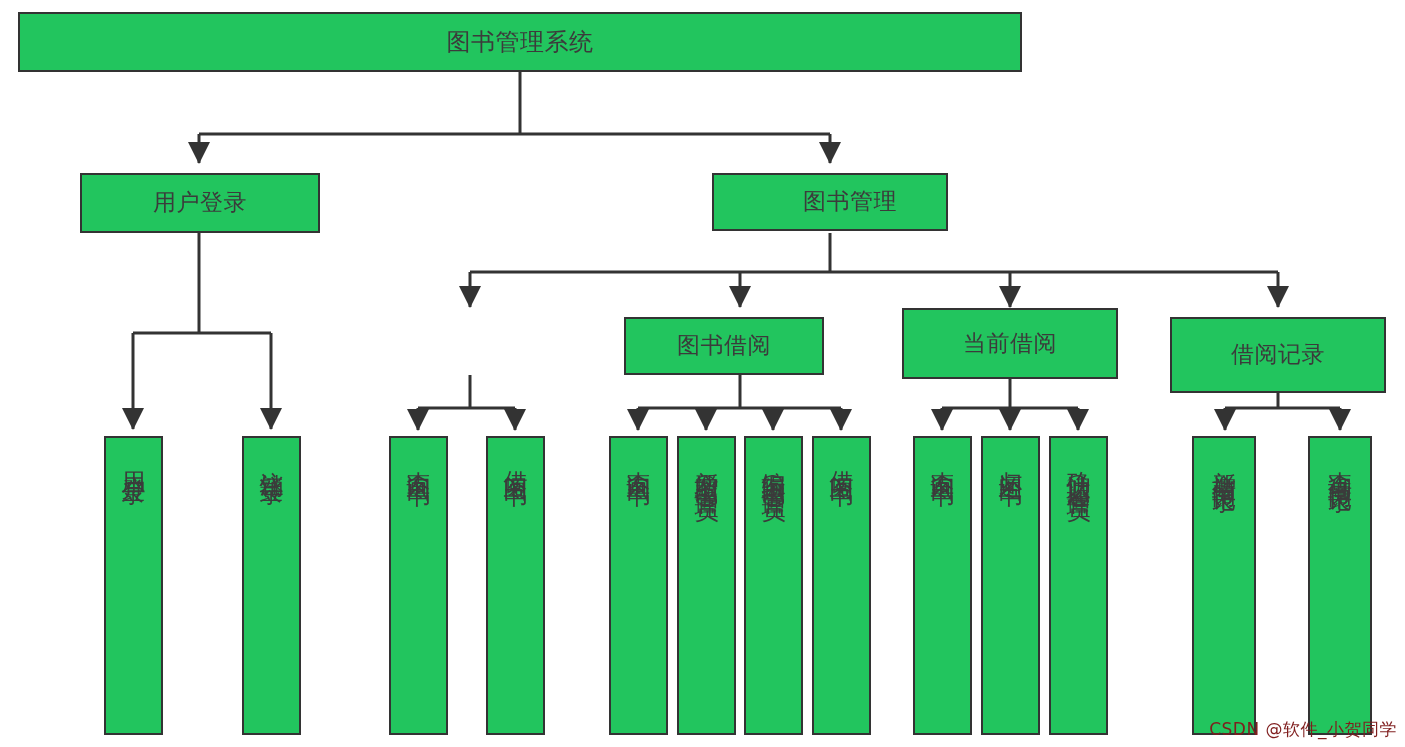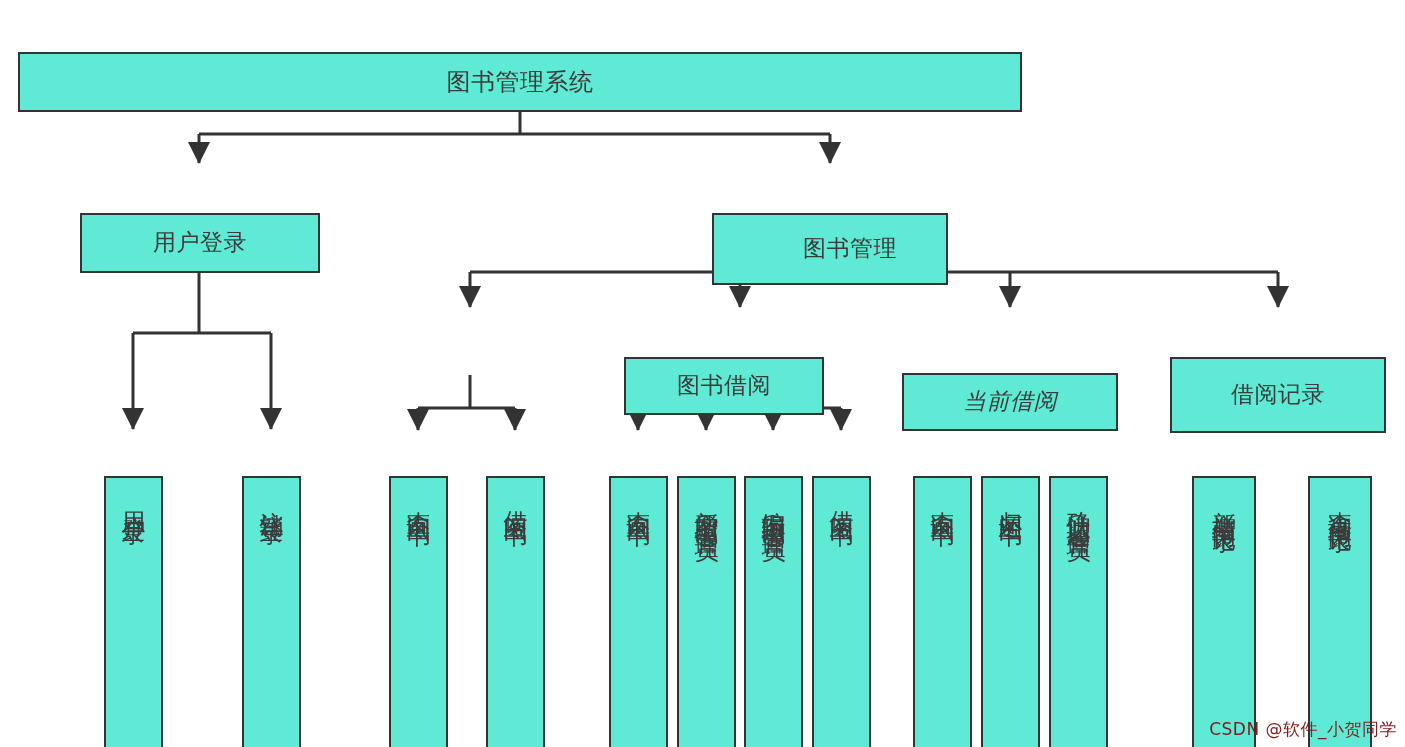--- a/index.html
+++ b/index.html
@@ -22,27 +22,26 @@
     position: absolute;
     left: 0;
     top: 0;
     width: 1405px;
     height: 747px;
     pointer-events: none;
   }
   .node {
     position: absolute;
     box-sizing: border-box;
-    background: #5eead4;
+    background: #22c55e;
     border: 2px solid #333333;
     display: flex;
     align-items: center;
     justify-content: center;
     color: #3b3b3b;
-    margin-top: 40px;
   }
   .node .node-label {
     display: block;
     text-align: center;
     color: #3b3b3b;
     line-height: 1.18;
   }
   
   .node.h .node-label {
     writing-mode: horizontal-tb;
@@ -132,30 +131,30 @@
   </svg>
 
   <div class="node h root" style="left:18px; top:12px; width:1004px; height:60px;">
     <span class="node-label">图书管理系统</span>
   </div>
 
   <div class="node h" style="left:80px; top:173px; width:240px; height:60px;">
     <span class="node-label">用户登录</span>
   </div>
 
-  <div class="node h" style="left:712px; top:173px; width:236px; height:72px;padding-left:40px;">
+  <div class="node h" style="left:712px; top:173px; width:236px; height:58px;padding-left:40px;">
     <span class="node-label">图书管理</span>
   </div>
 
 
   <div class="node h" style="left:624px; top:317px; width:200px; height:58px;">
     <span class="node-label">图书借阅</span>
   </div>
 
-  <div class="node h" style="left:902px; top:333px; width:216px; height:58px;font-style:italic;">
+  <div class="node h" style="left:902px; top:308px; width:216px; height:71px;">
     <span class="node-label">当前借阅</span>
   </div>
 
   <div class="node h" style="left:1170px; top:317px; width:216px; height:76px;">
     <span class="node-label">借阅记录</span>
   </div>
 
   <div class="node v" style="left:104px; top:436px; width:59px; height:299px;">
     <span class="node-label">用户登录</span>
   </div>

